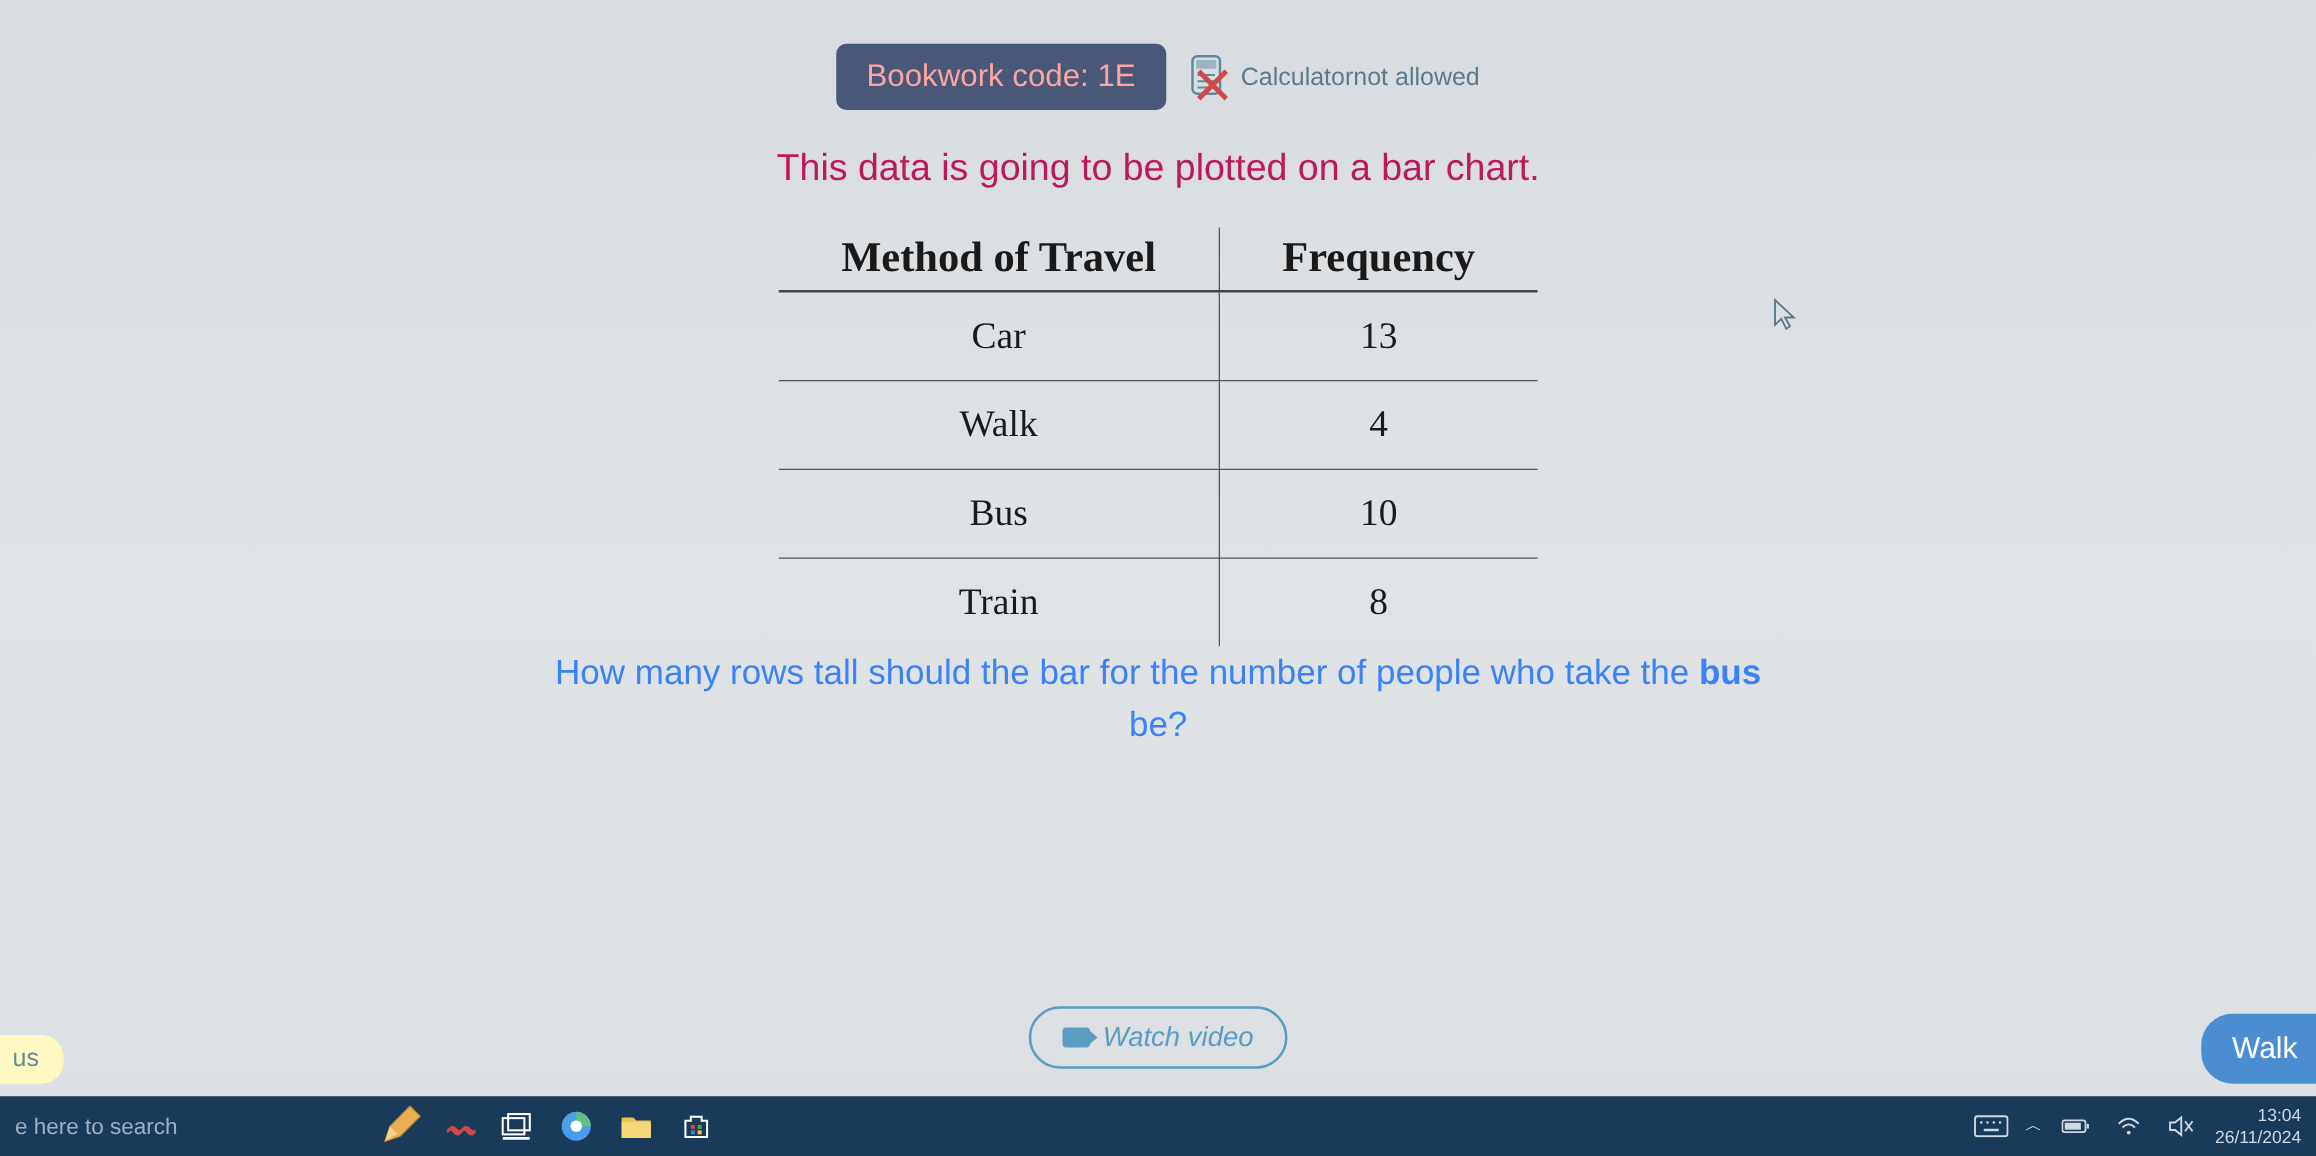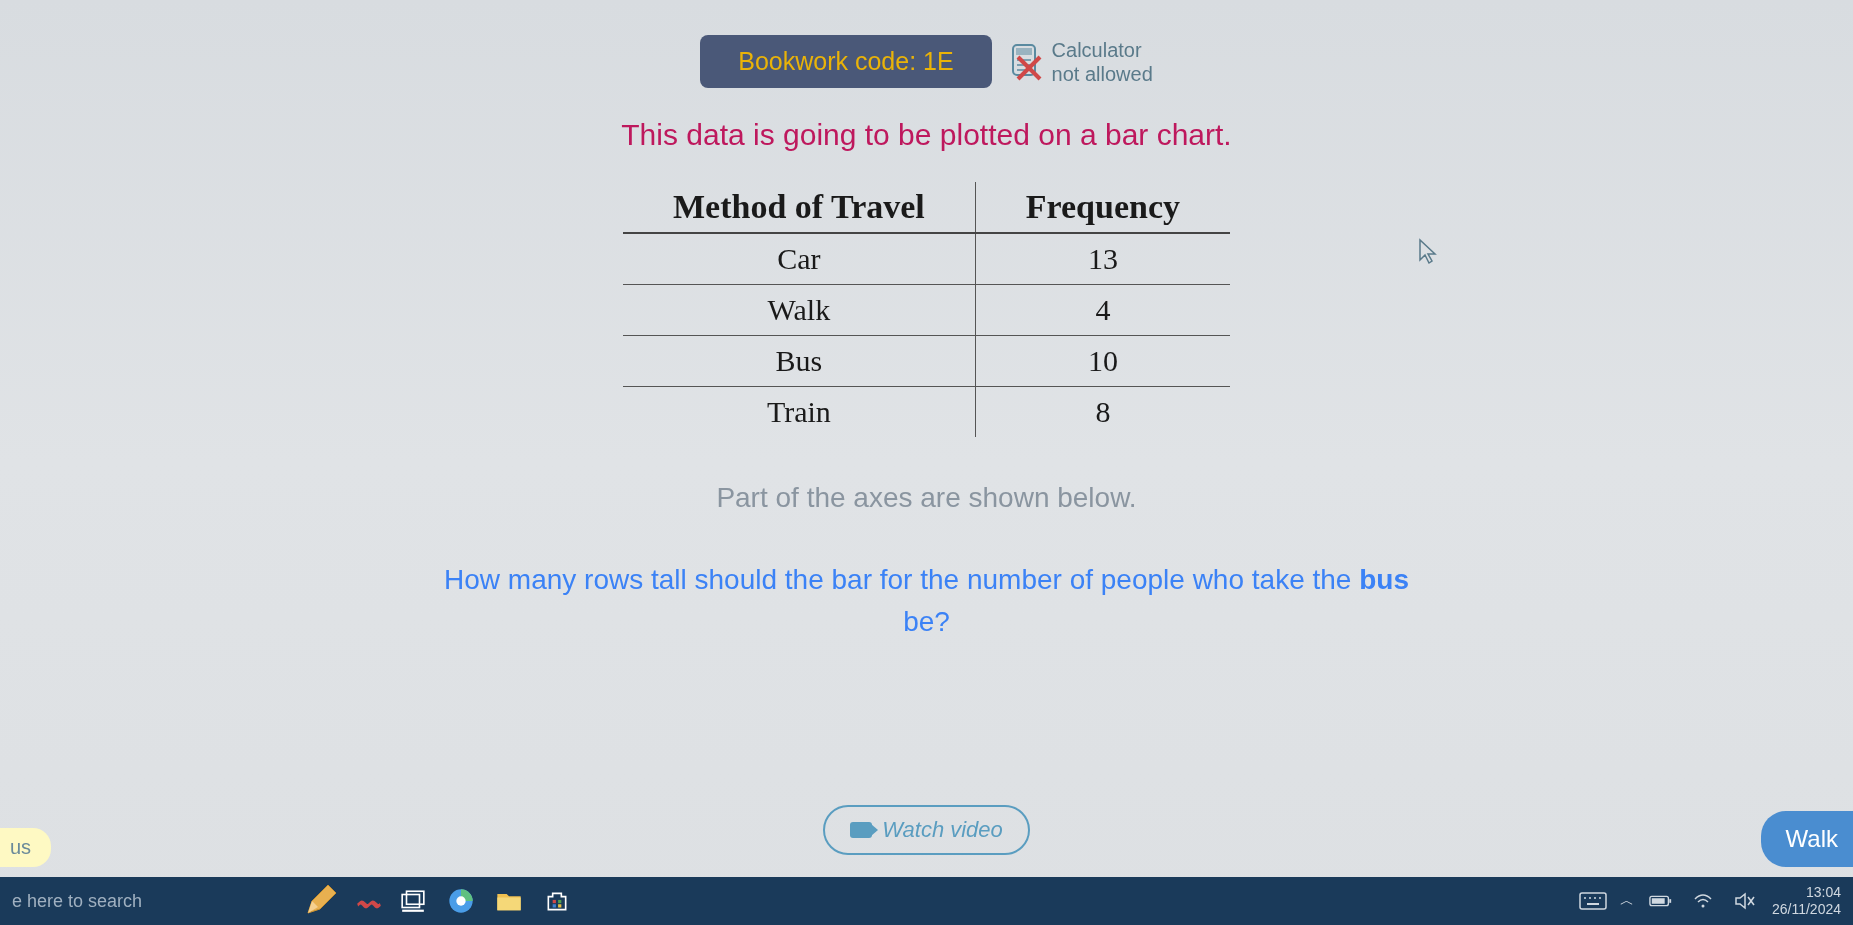--- a/index.html
+++ b/index.html
@@ -27,22 +27,22 @@
     .header-row {
       display: flex;
       justify-content: center;
       align-items: center;
       gap: 18px;
       margin-bottom: 30px;
     }
     
     .bookwork-badge {
       background: #4a5878;
-      color: #eab308;
-      padding: 12px 38px;
+      color: #fca5a5;
+      padding: 12px 24px;
       border-radius: 8px;
       font-size: 25px;
       font-weight: 400;
     }
     
     .calculator-badge {
       display: flex;
       align-items: center;
       gap: 10px;
     }
@@ -53,21 +53,21 @@
       position: relative;
     }
     
     .calc-icon svg {
       width: 100%;
       height: 100%;
     }
     
     .calc-text {
       display: flex;
-      flex-direction: column;
+      flex-direction: row;
       font-size: 20px;
       color: #5a7a8a;
       line-height: 1.2;
     }
     
     .question-intro {
       text-align: center;
       font-size: 30px;
       color: #be185d;
       margin-bottom: 30px;
@@ -83,21 +83,21 @@
       font-size: 34px;
       font-weight: bold;
       padding: 6px 50px;
       color: #1a1a1a;
       border-bottom: 2px solid #444;
     }
     
     .data-table td {
       font-size: 30px;
       text-align: center;
-      padding: 8px 50px;
+      padding: 18px 50px;
       color: #1a1a1a;
       border-bottom: 1.5px solid #555;
     }
     
     .data-table td:first-child,
     .data-table th:first-child {
       border-right: 1.5px solid #555;
     }
     
     .data-table tr:last-child td {
@@ -307,21 +307,20 @@
         <td>Bus</td>
         <td>10</td>
       </tr>
       <tr>
         <td>Train</td>
         <td>8</td>
       </tr>
     </tbody>
   </table>
 
-  <div class="subtitle-text">Part of the axes are shown below.</div>
 
   <div class="question-text">
     <span>How many rows tall should the bar for the number of people who take the </span><span class="bold">bus</span><br><span> be?</span>
   </div>
 
   <div class="cursor-arrow">
     <svg viewBox="0 0 20 28">
       <path d="M 2 2 L 2 22 L 7 17 L 11 25 L 14 23 L 10 16 L 17 16 Z" fill="none" stroke="#5a7a8a" stroke-width="1.5"></path>
     </svg>
   </div>

